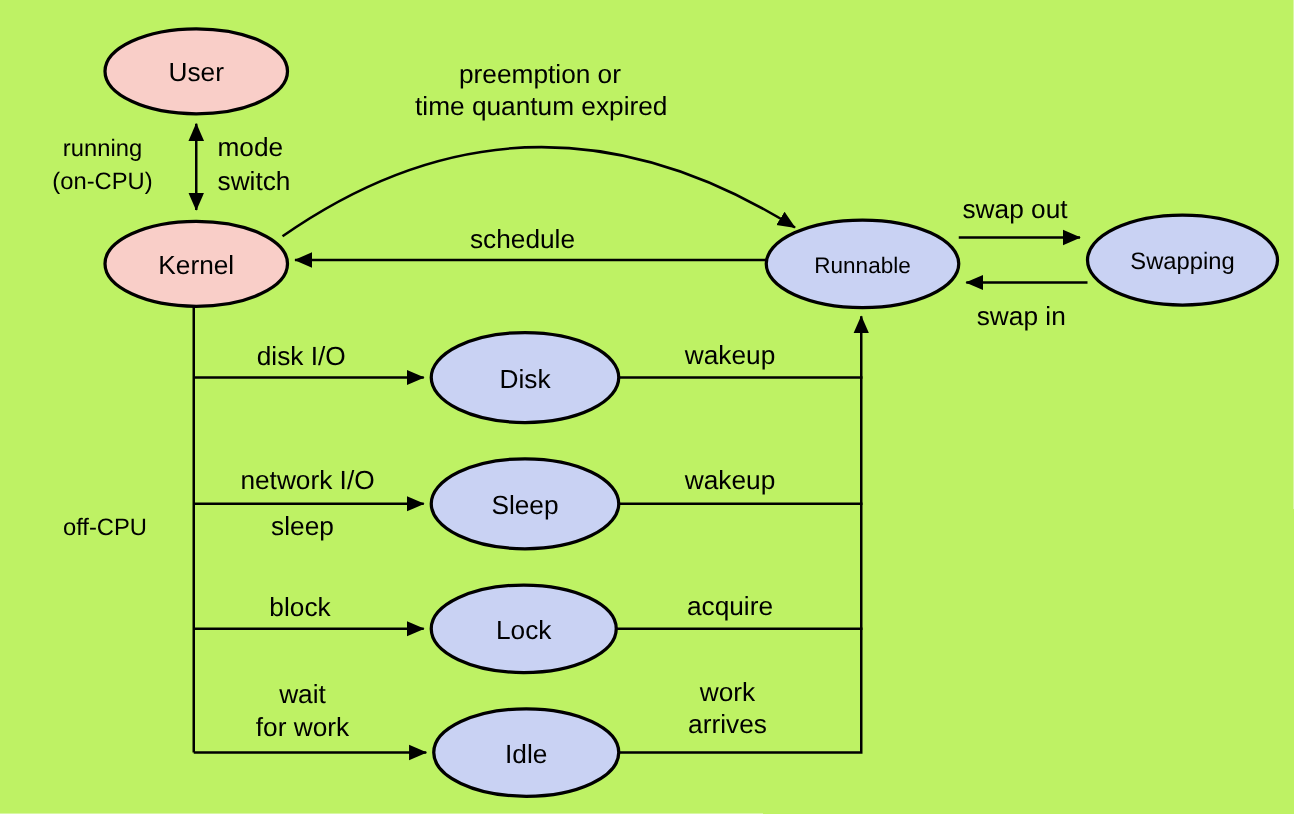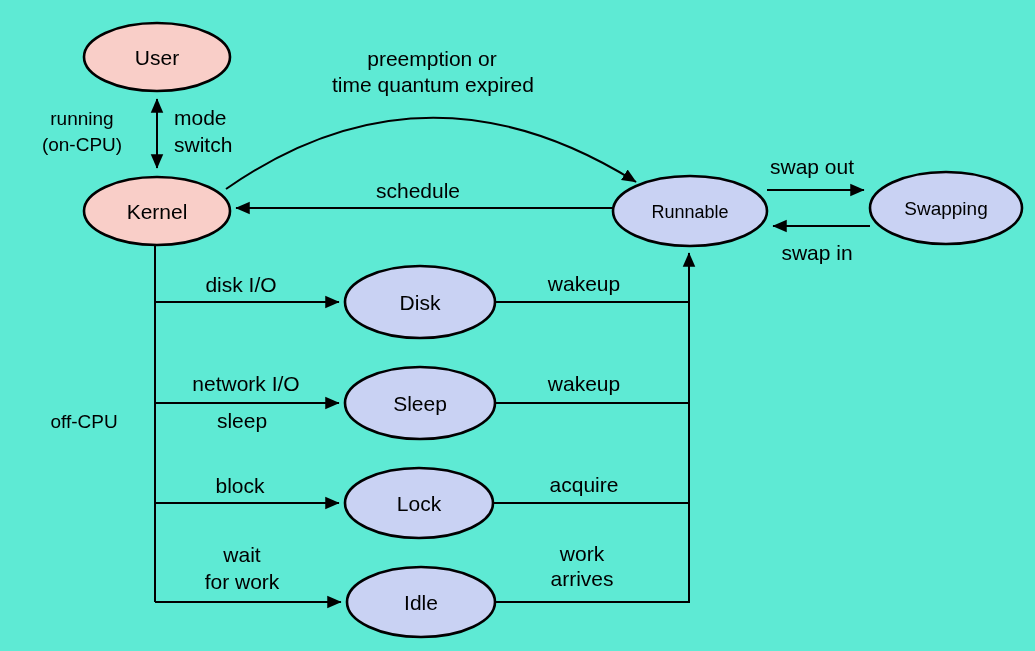--- a/index.html
+++ b/index.html
@@ -4,21 +4,21 @@
 <style>
   html, body {
     margin: 0;
     padding: 0;
     background: #ffffff;
   }
   .stage {
     position: relative;
     width: 1035px;
     height: 651px;
-    background: #5eead4;
+    background: #bef264;
     overflow: hidden;
   }
   svg { display: block; }
   .edge {
     stroke: #000000;
     stroke-width: 2;
     fill: none;
   }
   .node {
     stroke: #000000;

